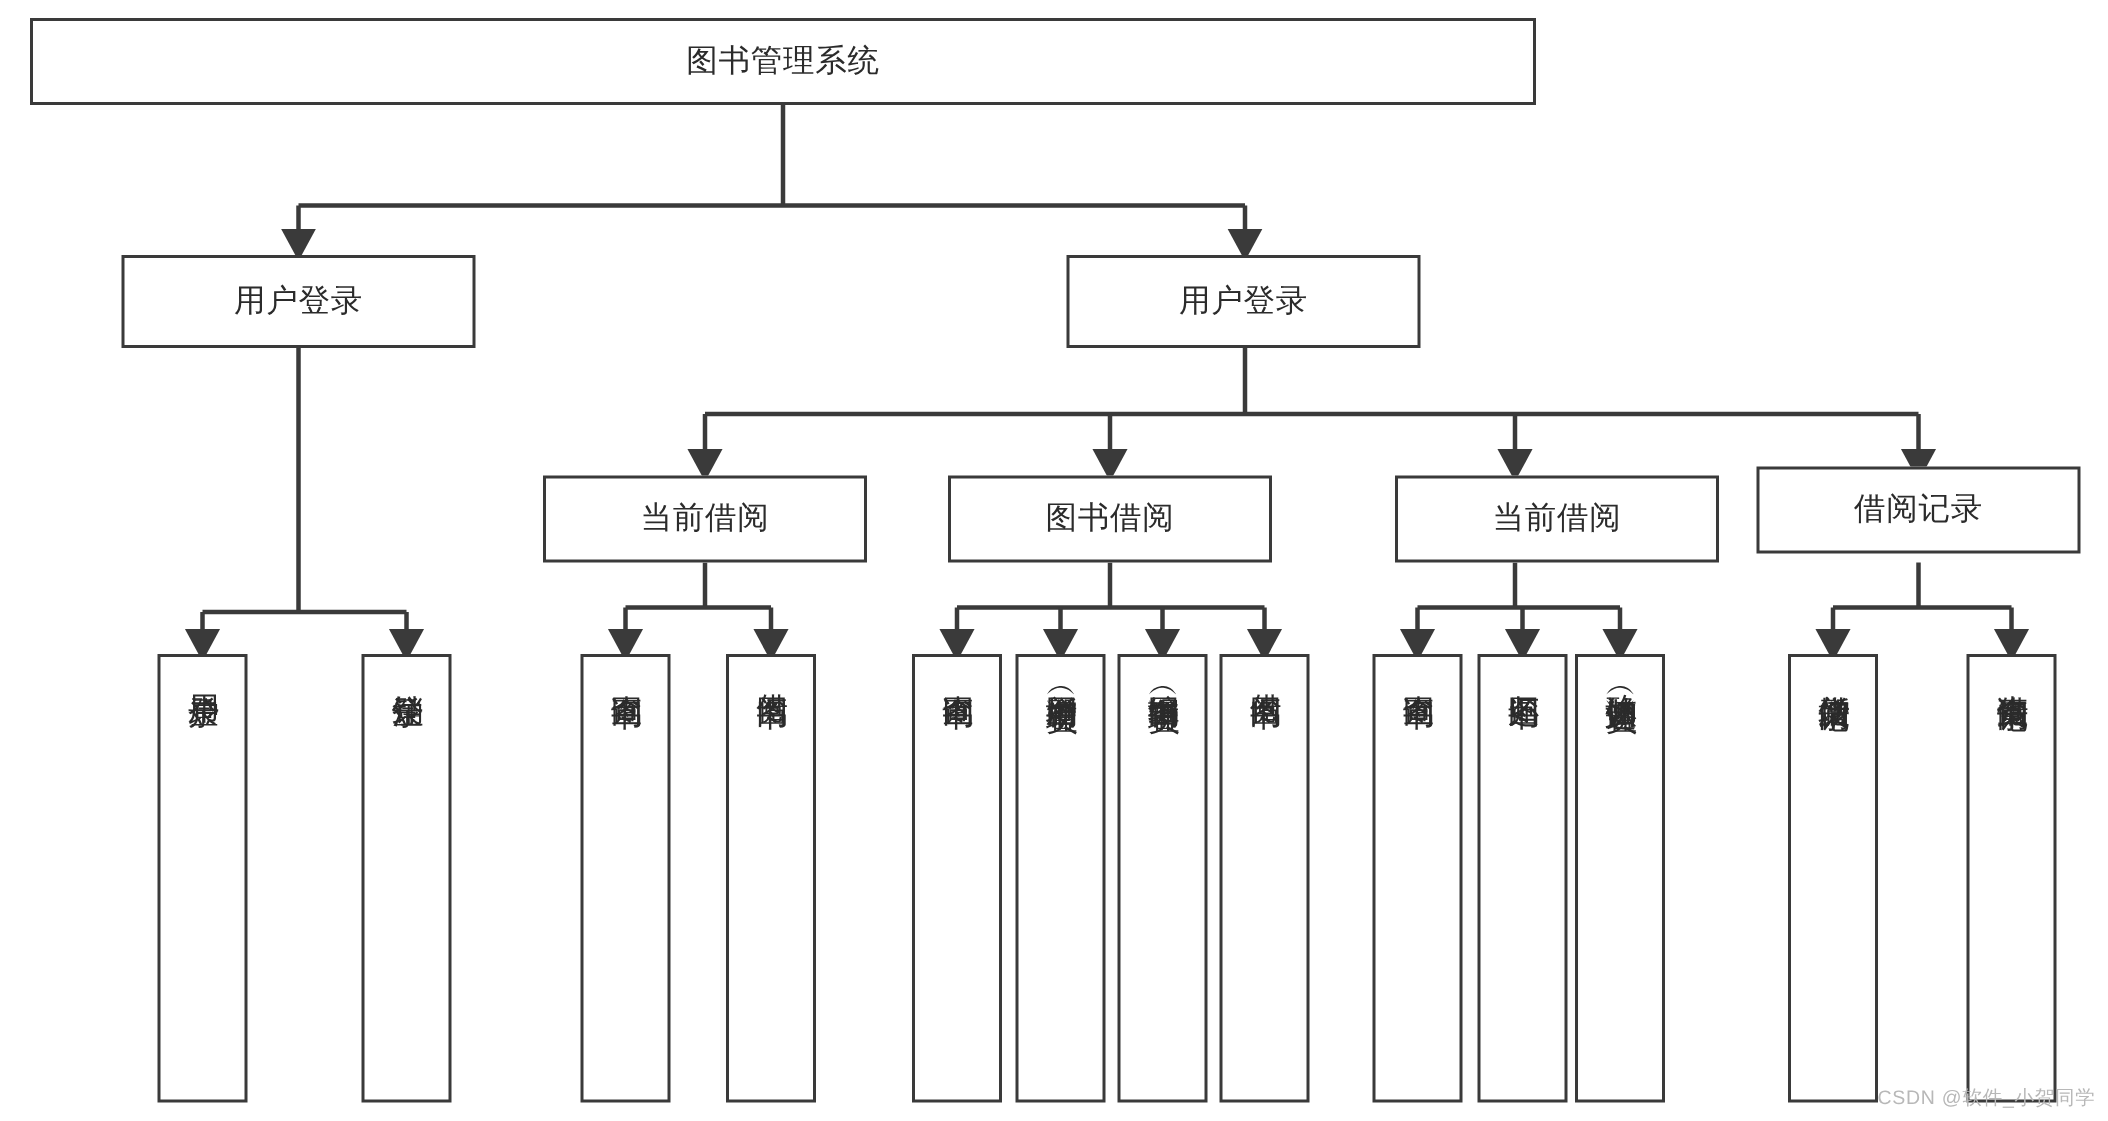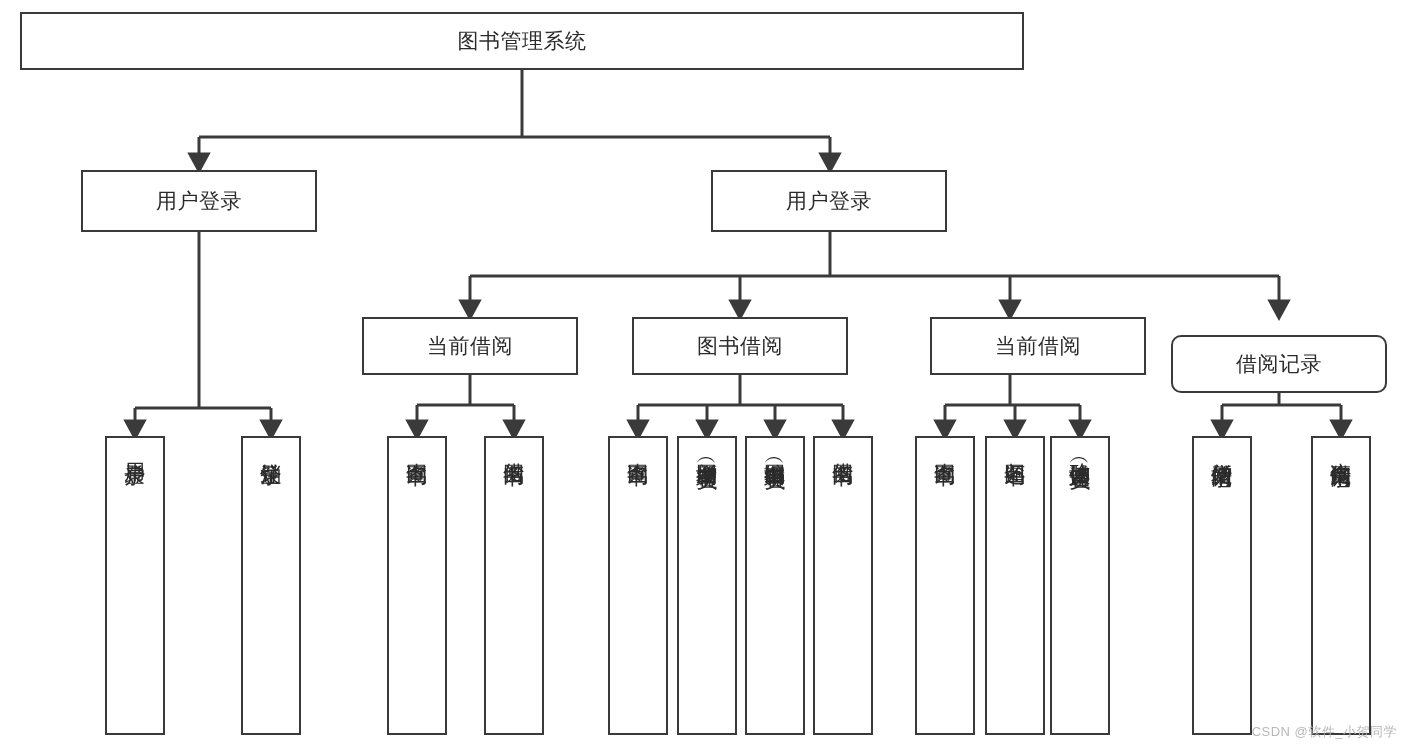--- a/index.html
+++ b/index.html
@@ -135,21 +135,21 @@
 
   <div class="node-box" id="node-l3-0" style="left: 362px; top: 317px; width: 216px; height: 58px;">
     <span class="node-label">当前借阅</span>
   </div>
   <div class="node-box" id="node-l3-1" style="left: 632px; top: 317px; width: 216px; height: 58px;">
     <span class="node-label">图书借阅</span>
   </div>
   <div class="node-box" id="node-l3-2" style="left: 902px; top: 317px; width: 216px; height: 58px; margin-left: 28px;">
     <span class="node-label">当前借阅</span>
   </div>
-  <div class="node-box" id="node-l3-3" style="left: 1171px; top: 335px; width: 216px; height: 58px; border-radius: 10px;">
+  <div class="node-box" id="node-l3-3" style="left: 1171px; top: 311px; width: 216px; height: 58px;">
     <span class="node-label">借阅记录</span>
   </div>
 
   <div class="node-box leaf" id="node-leaf-0" style="left: 105px; top: 436px; width: 60px; height: 299px;">
     <span class="node-label">用户登录</span>
   </div>
   <div class="node-box leaf" id="node-leaf-1" style="left: 241px; top: 436px; width: 60px; height: 299px;">
     <span class="node-label">注销登录</span>
   </div>
   <div class="node-box leaf" id="node-leaf-2" style="left: 387px; top: 436px; width: 60px; height: 299px;">

